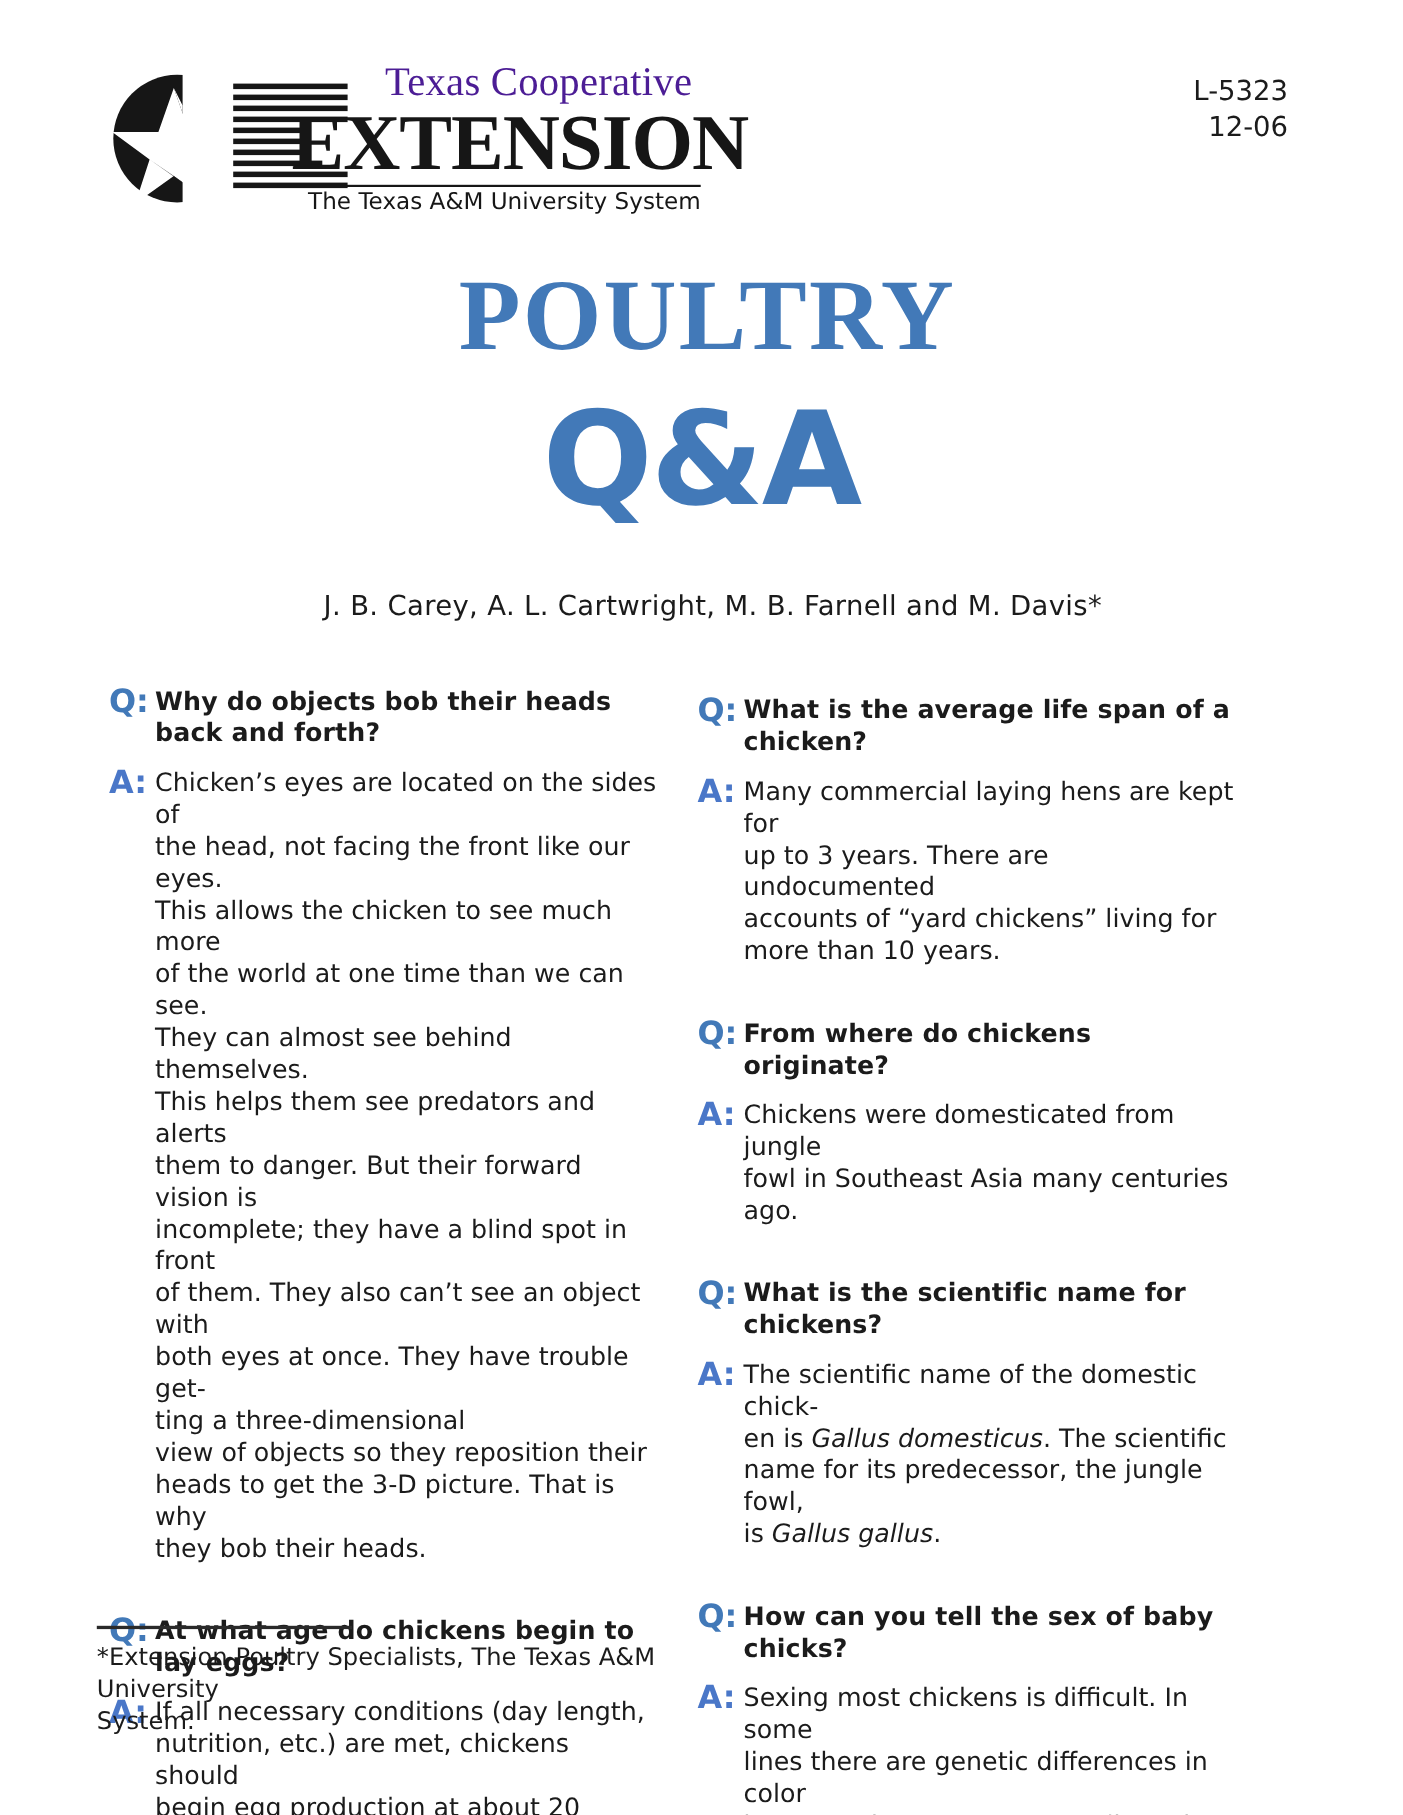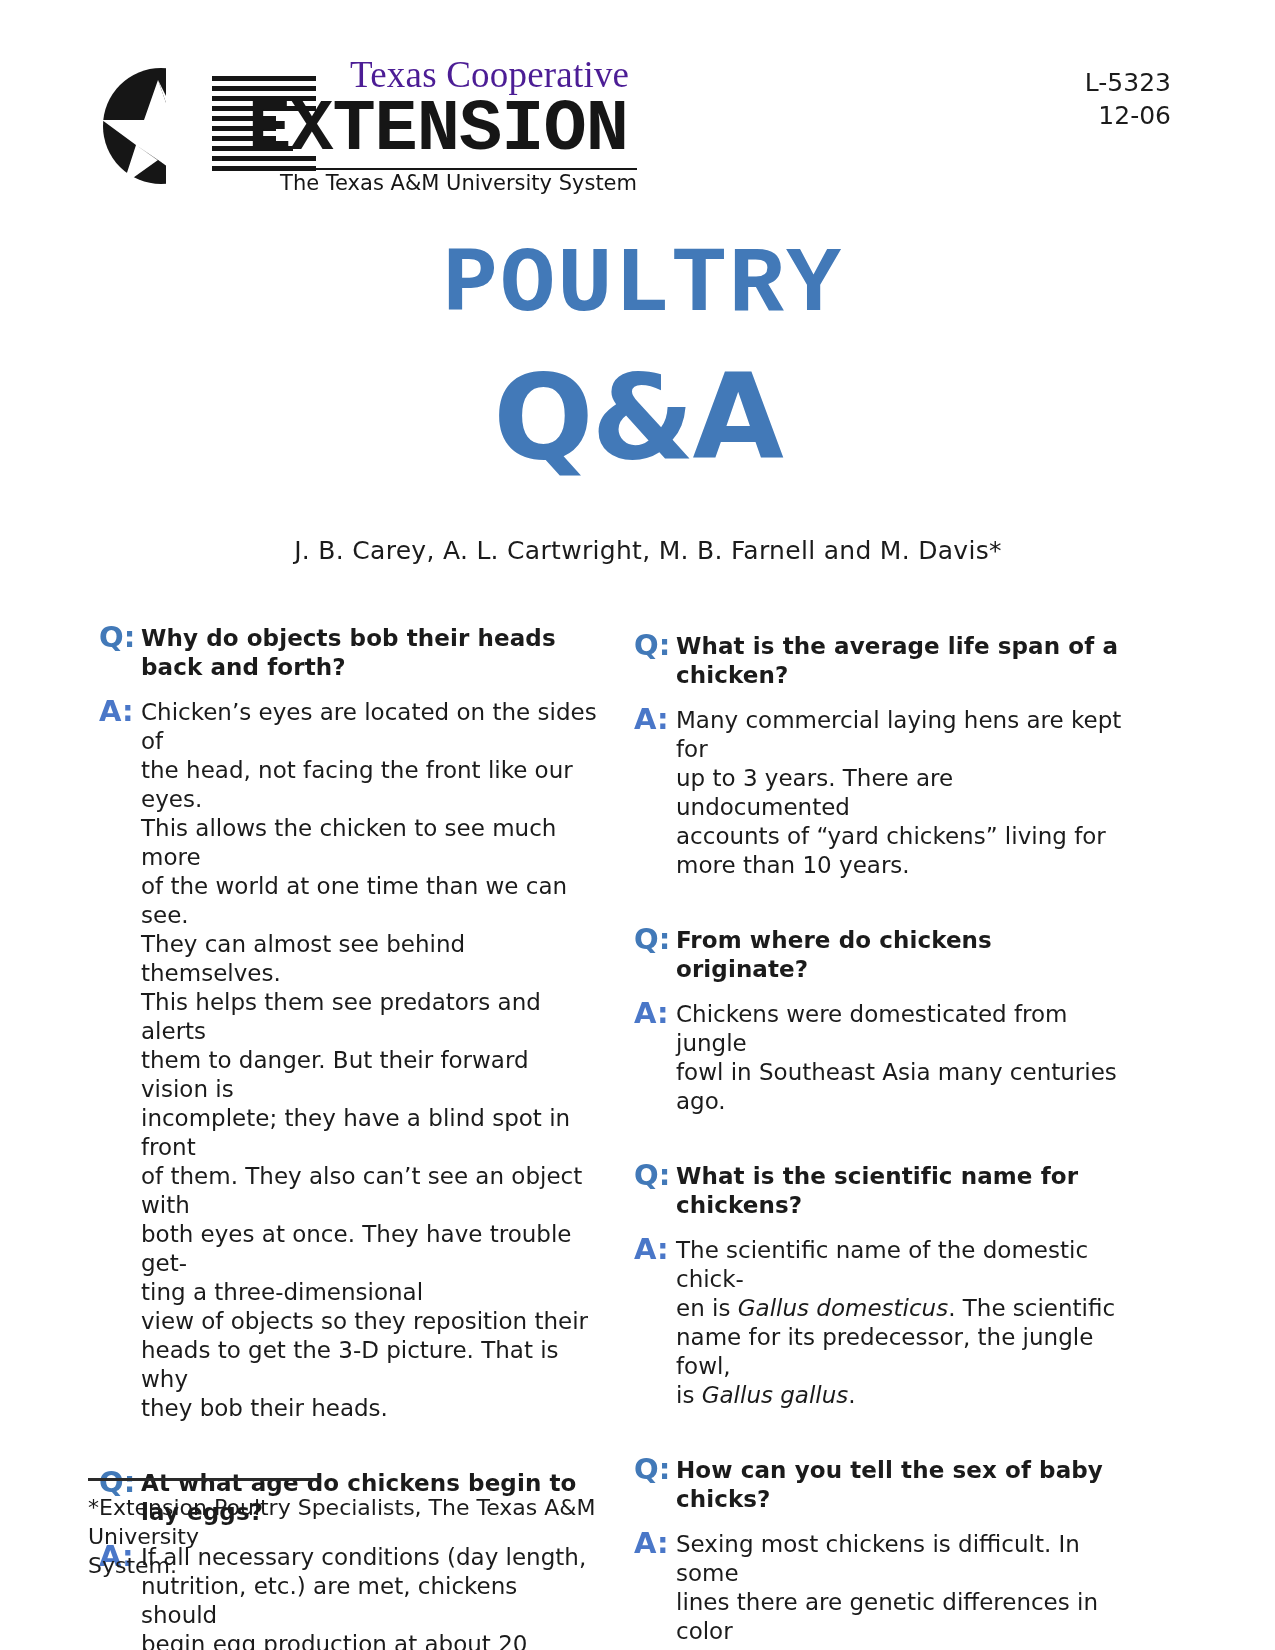--- a/index.html
+++ b/index.html
@@ -70,28 +70,29 @@
   }
   .logo-line1 {
     font-family: Liberation Serif, serif;
     font-size: 37px;
     color: #4c1d95;
     letter-spacing: 0.2px;
     padding-left: 104px;
     line-height: 34px;
   }
   .logo-line2 {
-    font-family: Liberation Mono, monospace;
+    font-family: Liberation Serif, serif;
     font-weight: bold;
     font-size: 72px;
     line-height: 72px;
     color: #161616;
     letter-spacing: -1px;
     padding-left: 2px;
     margin-top: 2px;
+    margin-left: 17px;
   }
   .logo-rule {
     border-bottom: 2px solid #161616;
     width: 385px;
     margin-left: 6px;
     margin-top: 2px;
   }
   .logo-line3 {
     font-family: "DejaVu Sans", sans-serif;
     font-size: 21px;
@@ -115,21 +116,21 @@
 
   
   .title-block {
     position: absolute;
     top: 238px;
     left: 0;
     width: 1275px;
     text-align: center;
   }
   .title-main {
-    font-family: Liberation Mono, monospace;
+    font-family: Liberation Serif, serif;
     font-weight: bold;
     font-size: 92px;
     line-height: 96px;
     color: #4279b8;
     letter-spacing: 2px;
     padding-left: 11px;
   }
   .title-sub {
     font-family: "DejaVu Sans", sans-serif;
     font-weight: bold;

